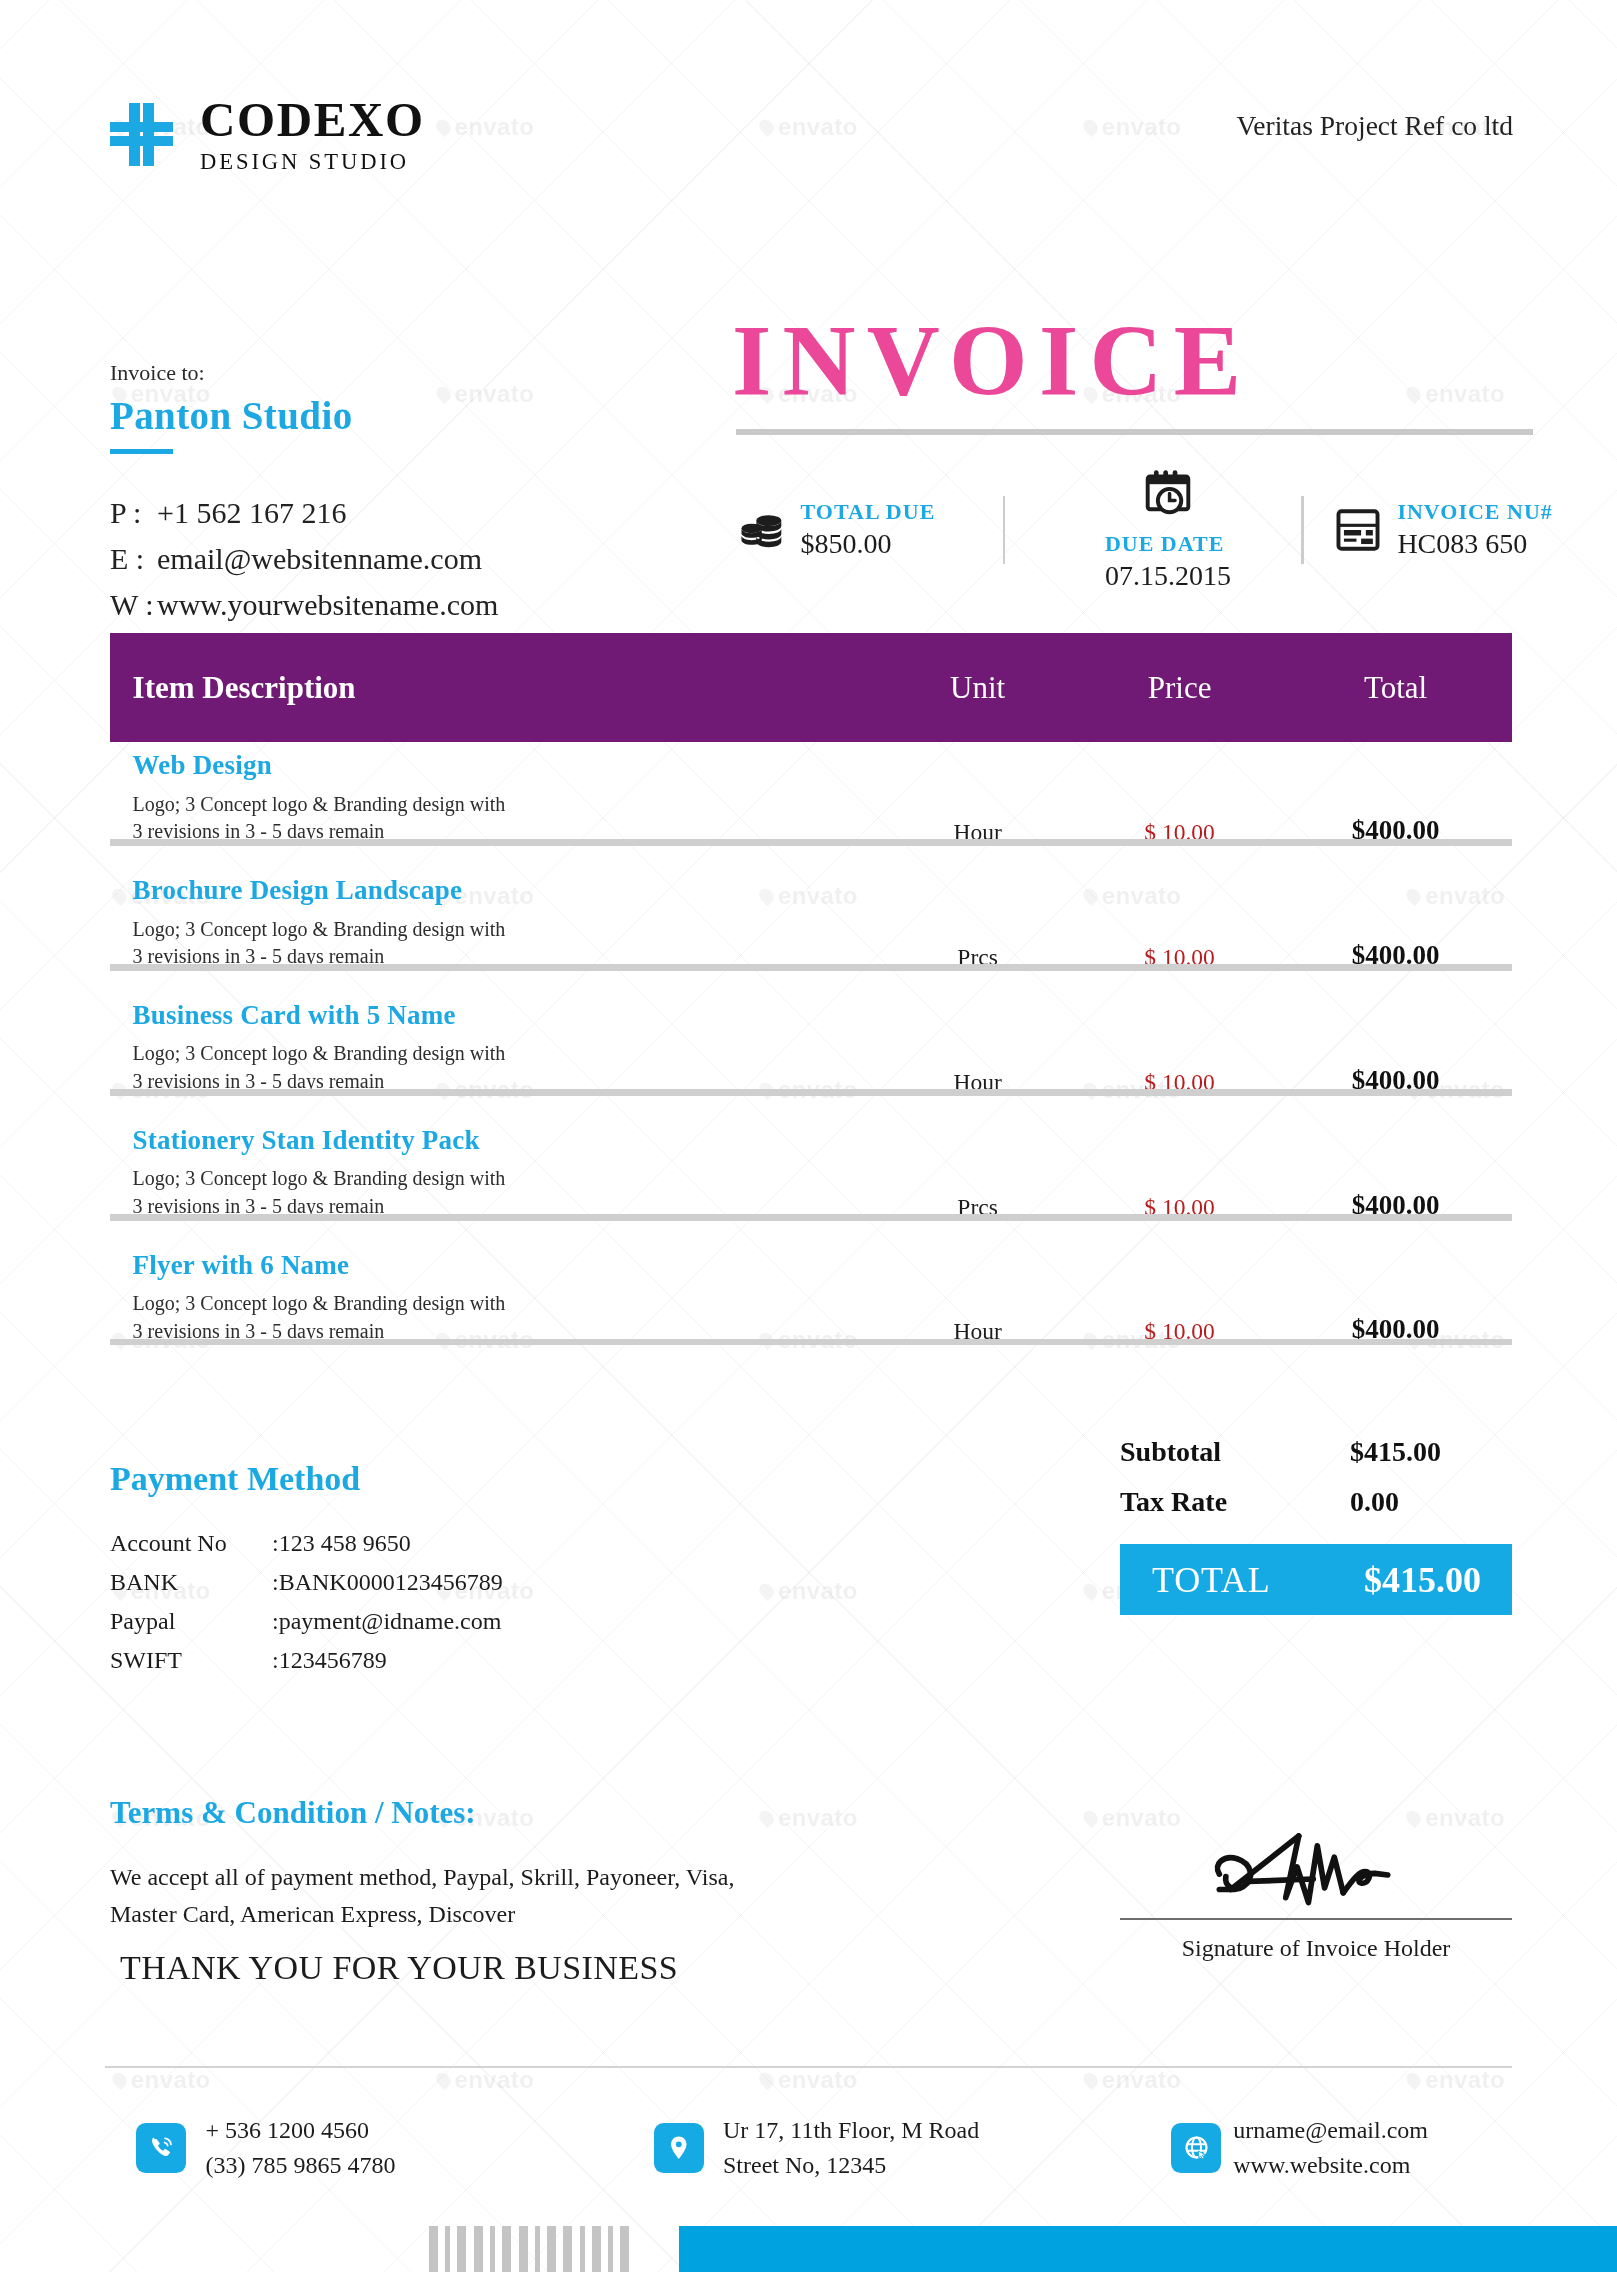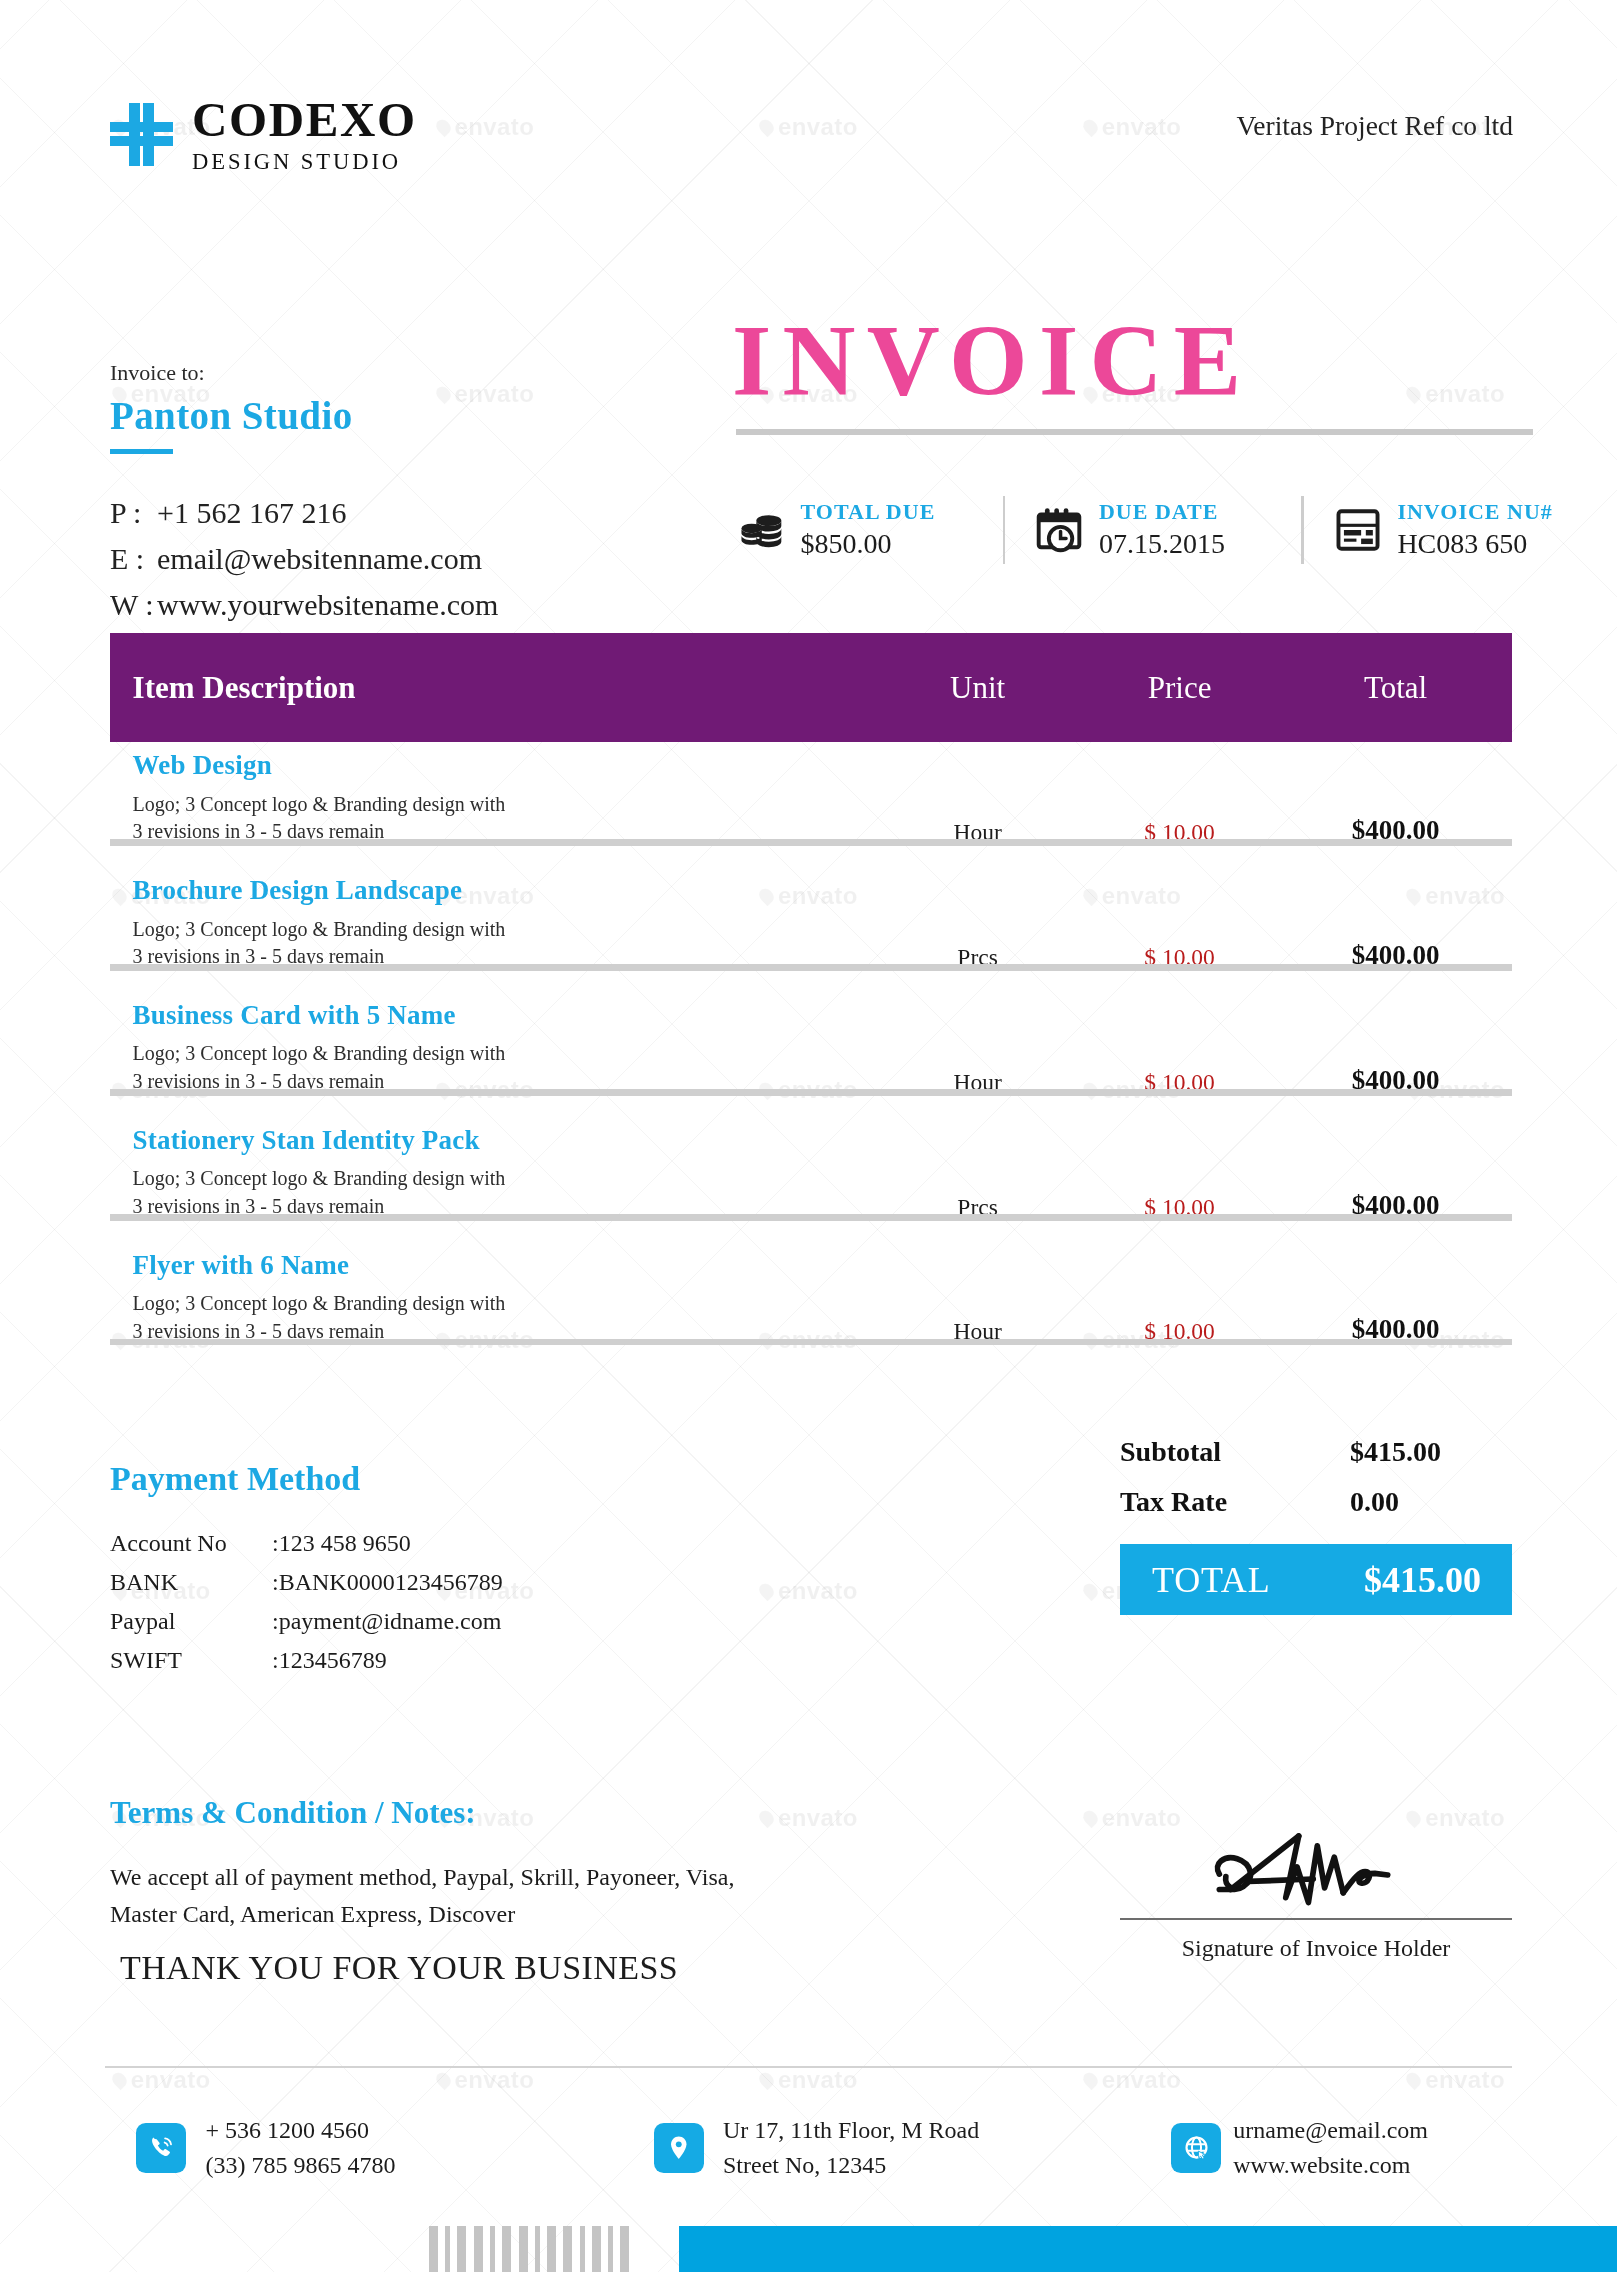--- a/index.html
+++ b/index.html
@@ -22,21 +22,21 @@
   }
   .wm-row { position:absolute; width:100%; display:flex; justify-content:space-around;
             opacity:0.10; font-family:"Liberation Sans", sans-serif; font-size:24px;
             color:#7a7a7a; letter-spacing:0.4px; }
   .wm-row span { display:flex; align-items:center; gap:4.9px; }
   .wm-drop { width:13px; height:16px; background:#9a9a9a;
              border-radius:50% 50% 50% 0; transform:rotate(-45deg); display:inline-block; }
 
   
   .header { position:absolute; top:95px; left:110px; right:105px; height:97px; z-index:10; }
-  .logo-wrap { display:flex; align-items:center; gap:19px; }
+  .logo-wrap { display:flex; align-items:center; gap:27px; }
   .cross {
     width:63px; height:63px; position:relative; flex:none;
   }
   .cross .bar { position:absolute; background:#1ca8e3; }
   .brand-text { line-height:1; }
   .brand-name {
     font-size:49px; font-weight:bold; letter-spacing:1.6px; color:#111;
     font-family:"Liberation Serif", serif;
   }
   .brand-sub {
@@ -63,21 +63,21 @@
     line-height:1; font-family:"Liberation Serif", serif;
   }
   .inv-rule { position:absolute; left:736px; top:429px; width:797px; height:5.7px;
               background:#c9c9c9; z-index:10; }
 
   
   .summary { position:absolute; left:736px; top:485px; width:797px; height:89px;
              display:flex; align-items:center; z-index:10; }
   .sum-cell { display:flex; align-items:center; gap:14.6px; flex:none; }
   .sum-cell.c1 { width:267px; }
-  .sum-cell.c2 { width:267px; padding-left:29px; }
+  .sum-cell.c2 { width:267px; padding-left:29px;flex-direction:column; }
   .sum-cell.c3 { width:243px; padding-left:29px; }
   .sum-div { width:2.4px; height:68px; background:#cdcdcd; flex:none; }
   .sum-ico { width:50px; height:50px; flex:none; }
   .sum-lbl { font-size:22px; font-weight:bold; color:#1ca8e3; letter-spacing:1px;
              font-family:"Liberation Serif", serif; }
   .sum-val { font-size:28px; color:#1c1c1c; margin-top:3.2px; font-family:"Liberation Serif", serif; }
 
   
   .thead {
     position:absolute; left:110px; top:633px; width:1402px; height:109px;

